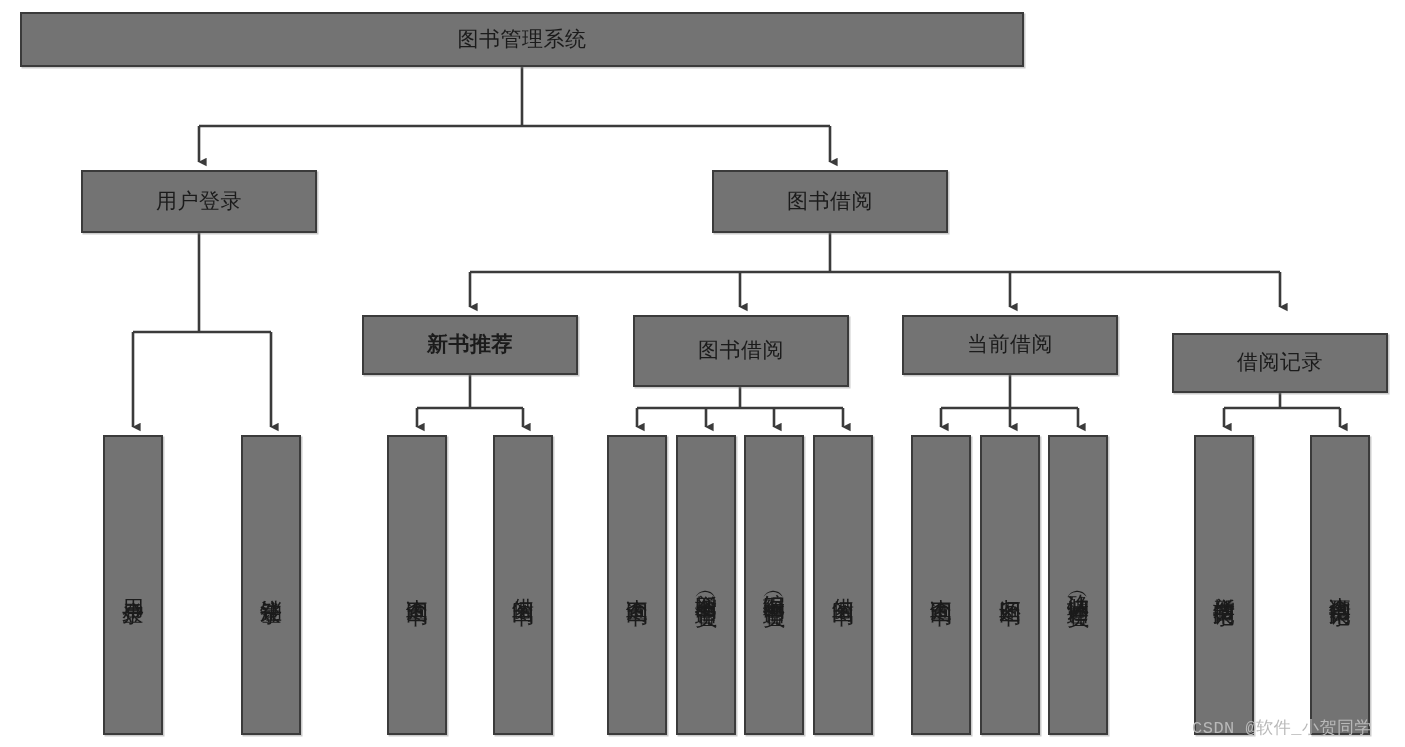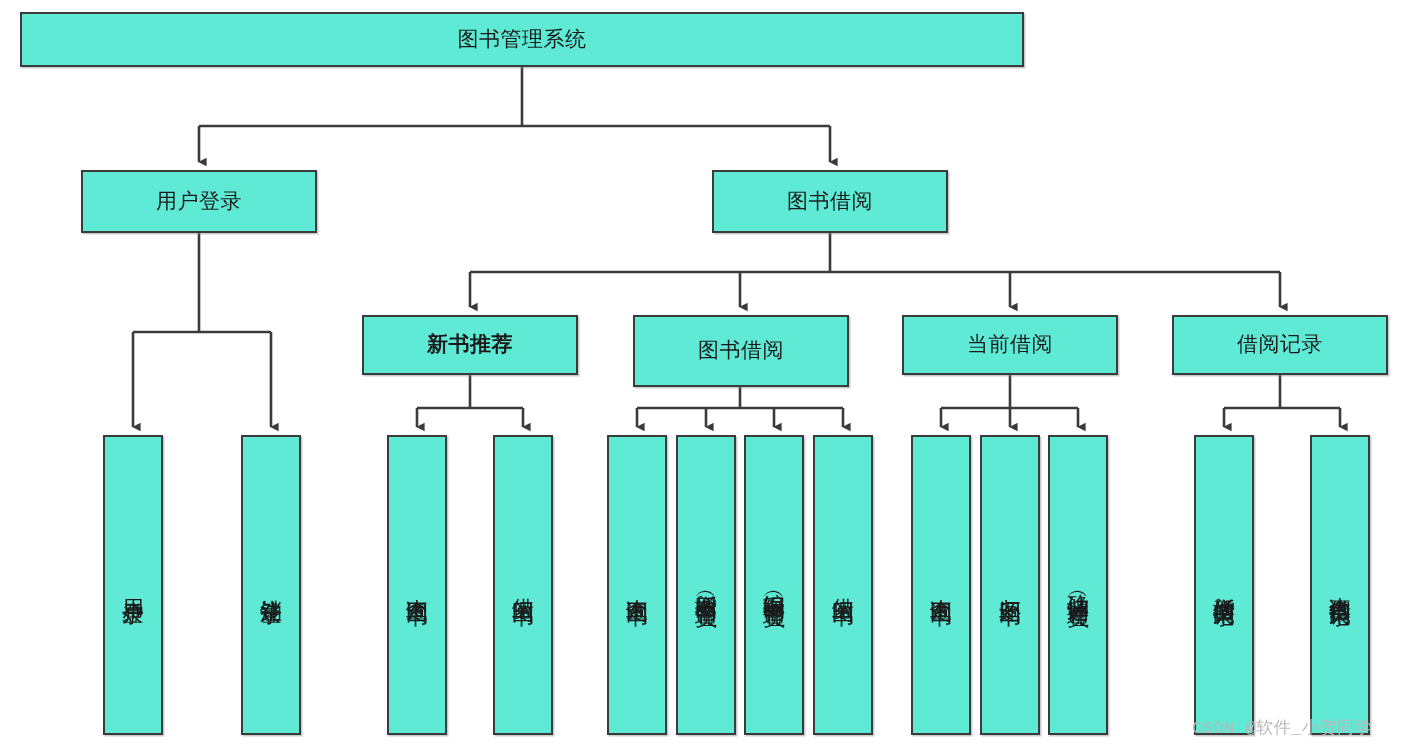--- a/index.html
+++ b/index.html
@@ -20,21 +20,21 @@
     left: 0;
     top: 0;
     width: 1405px;
     height: 747px;
     pointer-events: none;
   }
   .node {
     position: absolute;
     box-sizing: border-box;
     border: 2.5px solid #3b3b3b;
-    background: #5eead4;
+    background: #737373;
     display: flex;
     align-items: center;
     justify-content: center;
     box-shadow: 1.5px 1.5px 0 rgba(140,140,140,0.45);
   }
   .node .label {
     color: #1b1b1b;
     font-size: 21px;
     line-height: 1.22;
     letter-spacing: 0.5px;
@@ -130,21 +130,21 @@
 
   <div class="node" style="left:362px; top:315px; width:216px; height:60px;font-weight:bold;">
     <span class="label">新书推荐</span>
   </div>
   <div class="node" style="left:633px; top:315px; width:216px; height:72px;">
     <span class="label">图书借阅</span>
   </div>
   <div class="node" style="left:902px; top:315px; width:216px; height:60px;">
     <span class="label">当前借阅</span>
   </div>
-  <div class="node" style="left:1172px; top:315px; width:216px; height:60px;">
+  <div class="node" style="left:1172px; top:333px; width:216px; height:60px;">
     <span class="label">借阅记录</span>
   </div>
 
   <div class="node leaf" style="left:103px; top:435px; width:60px; height:300px;">
     <span class="label">用户登录</span>
   </div>
   <div class="node leaf" style="left:241px; top:435px; width:60px; height:300px;">
     <span class="label">注销登录</span>
   </div>
 

